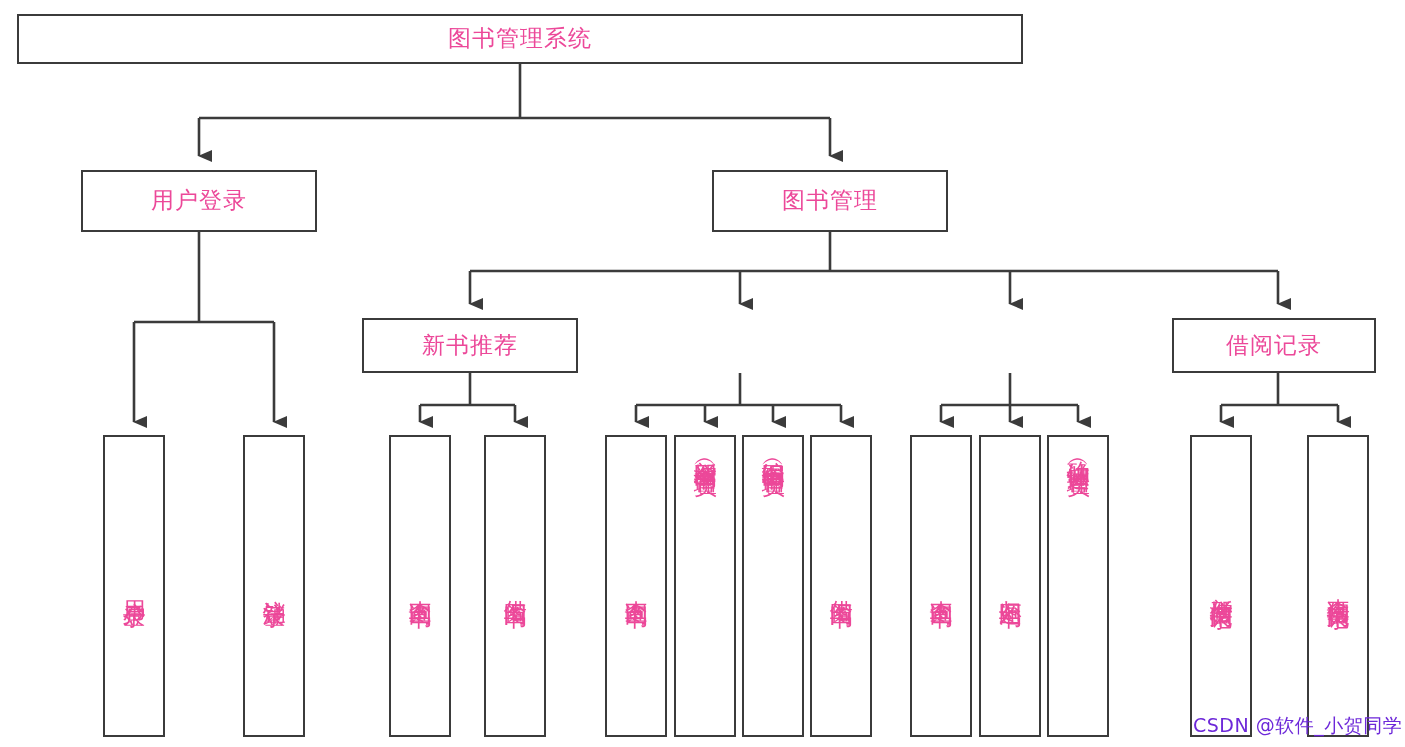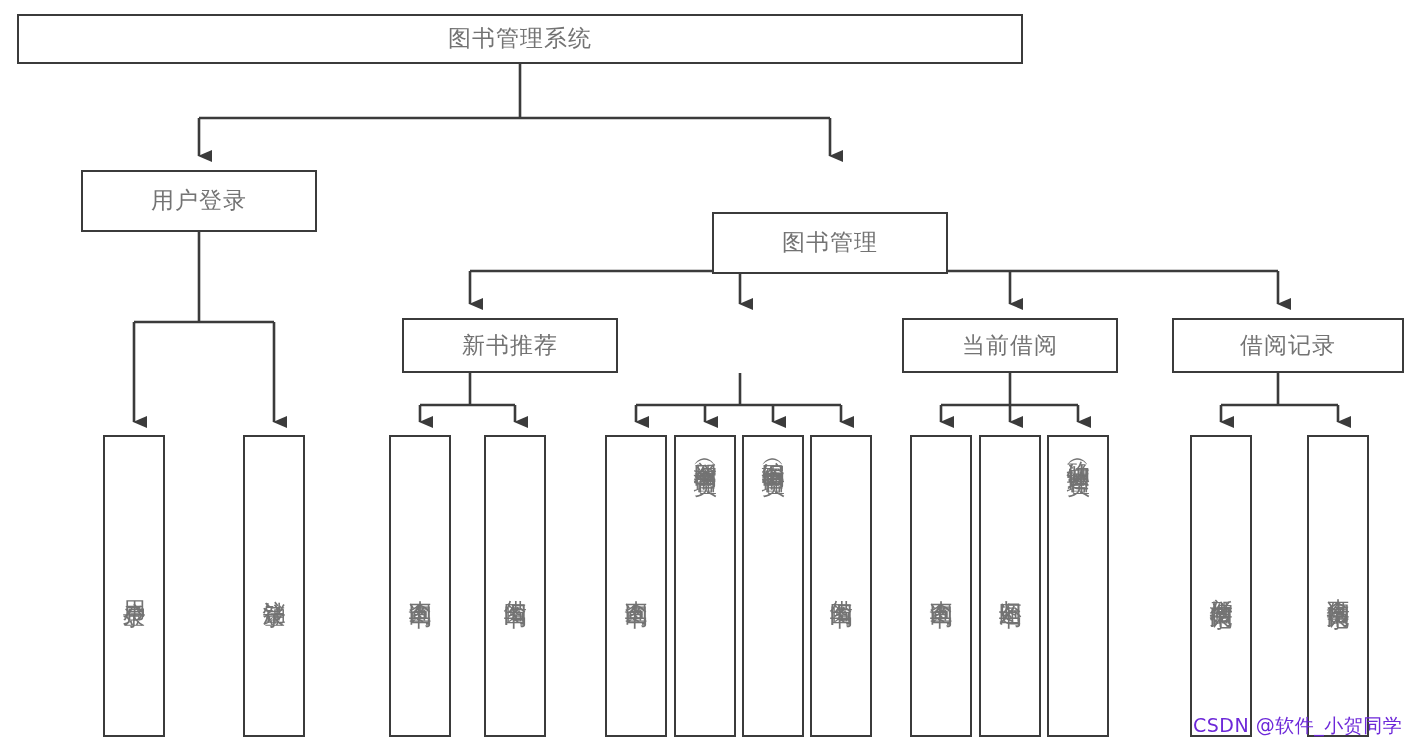--- a/index.html
+++ b/index.html
@@ -22,21 +22,21 @@
     top: 0;
     width: 1405px;
     height: 747px;
     pointer-events: none;
   }
   .node {
     position: absolute;
     box-sizing: border-box;
     border: 2px solid #3b3b3b;
     background: #ffffff;
-    color: #737373;
+    color: #ec4899;
     display: flex;
     align-items: center;
     justify-content: center;
     overflow: hidden;
   }
   .node.h {
     font-size: 23px;
     letter-spacing: 1px;
     line-height: 1.1;
   }
@@ -129,31 +129,28 @@
     </g>
   </svg>
 
   <div class="node h root" style="left:17px; top:14px; width:1006px; height:50px;">
     <span>图书管理系统</span>
   </div>
 
   <div class="node h" style="left:81px; top:170px; width:236px; height:62px;">
     <span>用户登录</span>
   </div>
-  <div class="node h" style="left:712px; top:170px; width:236px; height:62px;margin-top:42px;">
+  <div class="node h" style="left:712px; top:170px; width:236px; height:62px;">
     <span>图书管理</span>
   </div>
 
-  <div class="node h" style="left:362px; top:318px; width:216px; height:55px;margin-left:40px;">
+  <div class="node h" style="left:362px; top:318px; width:216px; height:55px;">
     <span>新书推荐</span>
   </div>
-  <div class="node h" style="left:902px; top:318px; width:216px; height:55px;">
-    <span>当前借阅</span>
-  </div>
-  <div class="node h" style="left:1172px; top:318px; width:232px; height:55px;">
+  <div class="node h" style="left:1172px; top:318px; width:204px; height:55px;">
     <span>借阅记录</span>
   </div>
 
   <div class="node v" style="left:103px; top:435px; width:62px; height:302px;">
     <span class="vtext">用户登录</span>
   </div>
   <div class="node v" style="left:243px; top:435px; width:62px; height:302px;">
     <span class="vtext">注销登录</span>
   </div>
 

